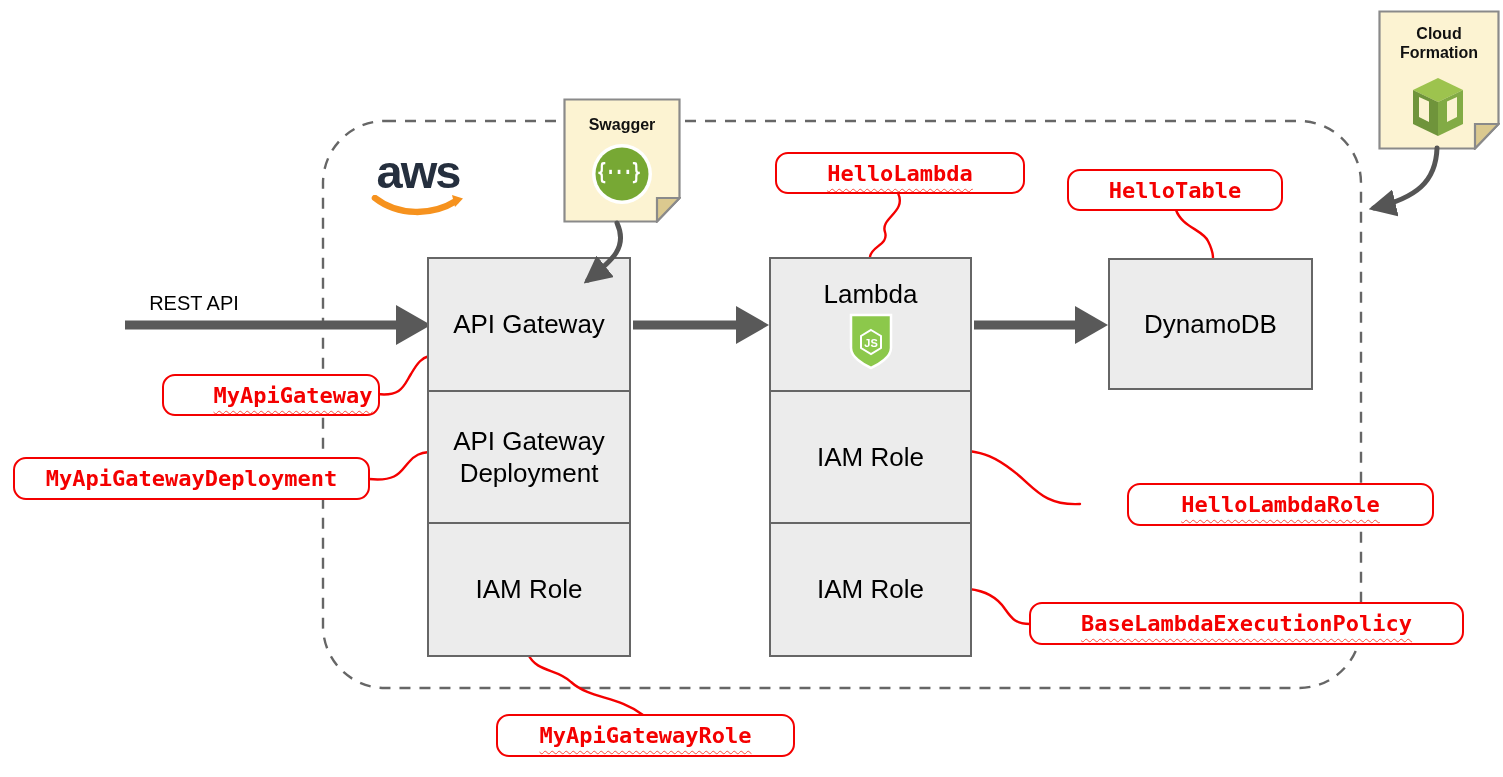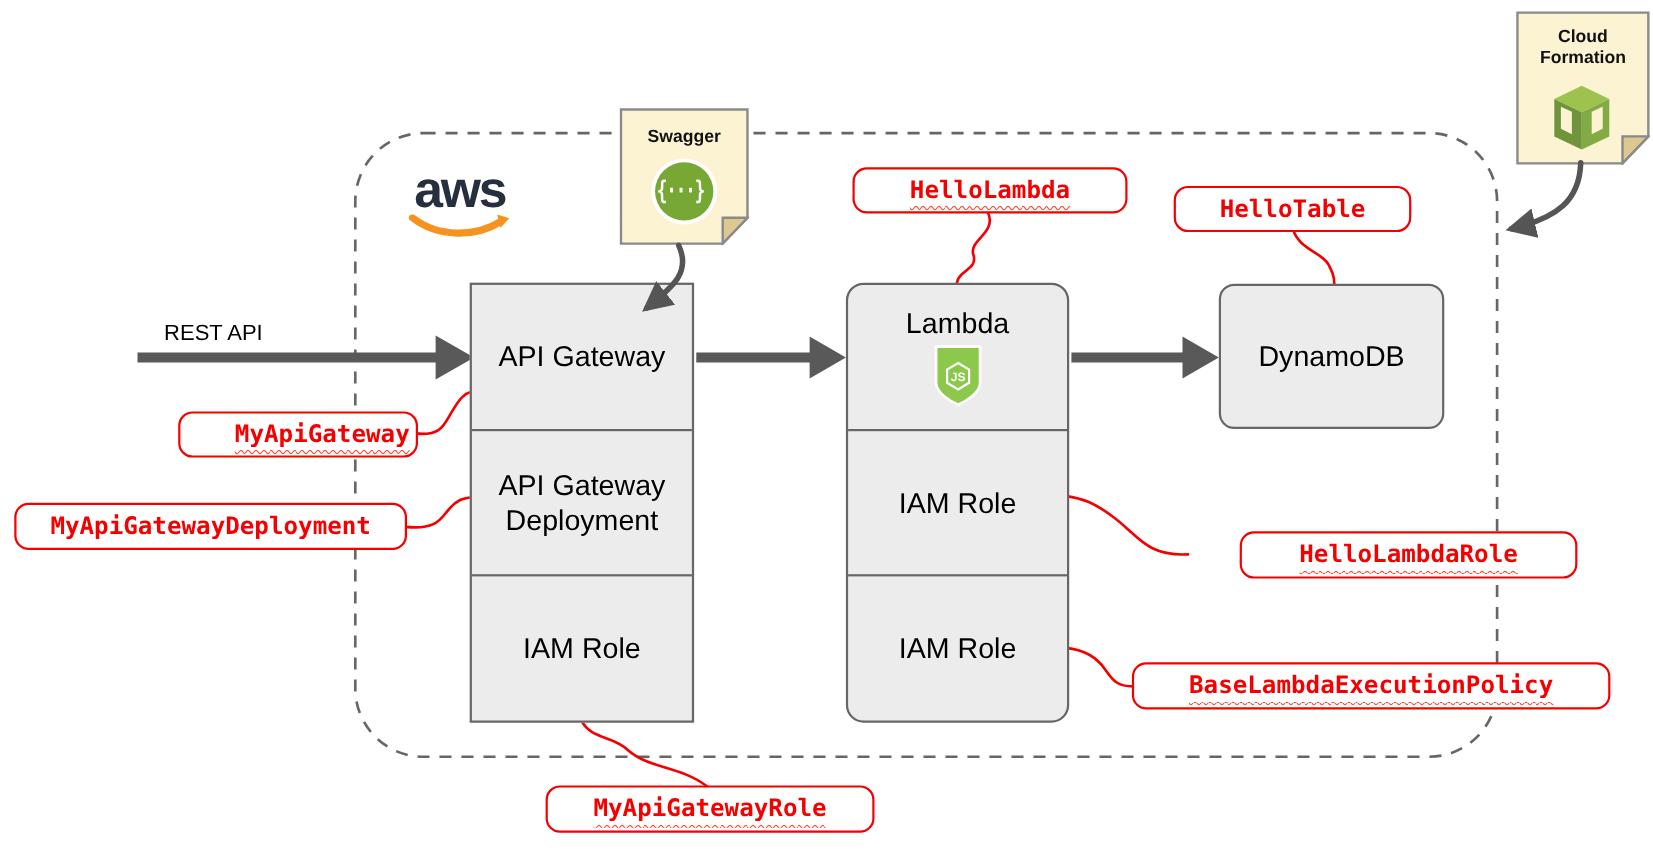--- a/index.html
+++ b/index.html
@@ -87,38 +87,38 @@
         <span>API Gateway</span>
       </div>
     <div class="node">
         <span>API Gateway Deployment</span>
       </div>
     <div class="node">
         <span>IAM Role</span>
       </div>
   </div>
 
-  <div class="node-col" style="left:769px;top:257px;width:203px;height:400px;border-radius:16px;">
+  <div class="node-col" style="left:769px;top:257px;width:203px;height:400px;">
     <div class="node">
       <span>Lambda</span>
       <svg width="46" height="58" viewBox="0 0 46 58" style="margin-top:3px;">
         <path d="M3,2 h40 v33 c0,9 -12,16.5 -20,20 c-8,-3.5 -20,-11 -20,-20 Z" fill="#8cc84b" stroke="#ffffff" stroke-width="2.5"></path>
         <polygon points="23,17 33,23 33,35 23,41 13,35 13,23" fill="none" stroke="#ffffff" stroke-width="2"></polygon>
         <text x="23" y="33.5" text-anchor="middle" font-size="11" font-weight="bold" fill="#ffffff" font-family="Liberation Sans, sans-serif">JS</text>
       </svg>
     </div>
     <div class="node">
         <span>IAM Role</span>
       </div>
     <div class="node">
         <span>IAM Role</span>
       </div>
   </div>
 
-  <div class="node-col" style="left:1108px;top:258px;width:205px;height:132px;border-radius:14px;">
+  <div class="node-col" style="left:1108px;top:258px;width:205px;height:132px;">
     <div class="node">
         <span>DynamoDB</span>
       </div>
   </div>
 
   <div class="note" style="left:563px;top:98px;width:118px;height:125px;">
     <svg width="118" height="125" viewBox="0 0 118 125">
       <path d="M1.5,1.5 H116.5 V100 L94,123.5 H1.5 Z" fill="#fcf3d2" stroke="#8a8a8a" stroke-width="2.2"></path>
       <path d="M116.5,100 L94,123.5 V100 Z" fill="#dbc98f" stroke="#8a8a8a" stroke-width="2.2"></path>
     </svg>

